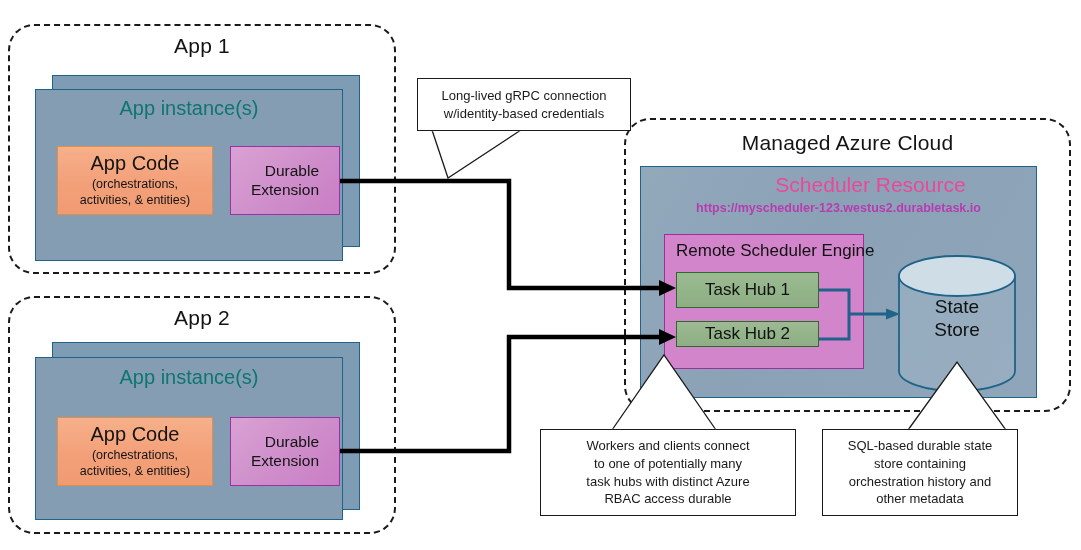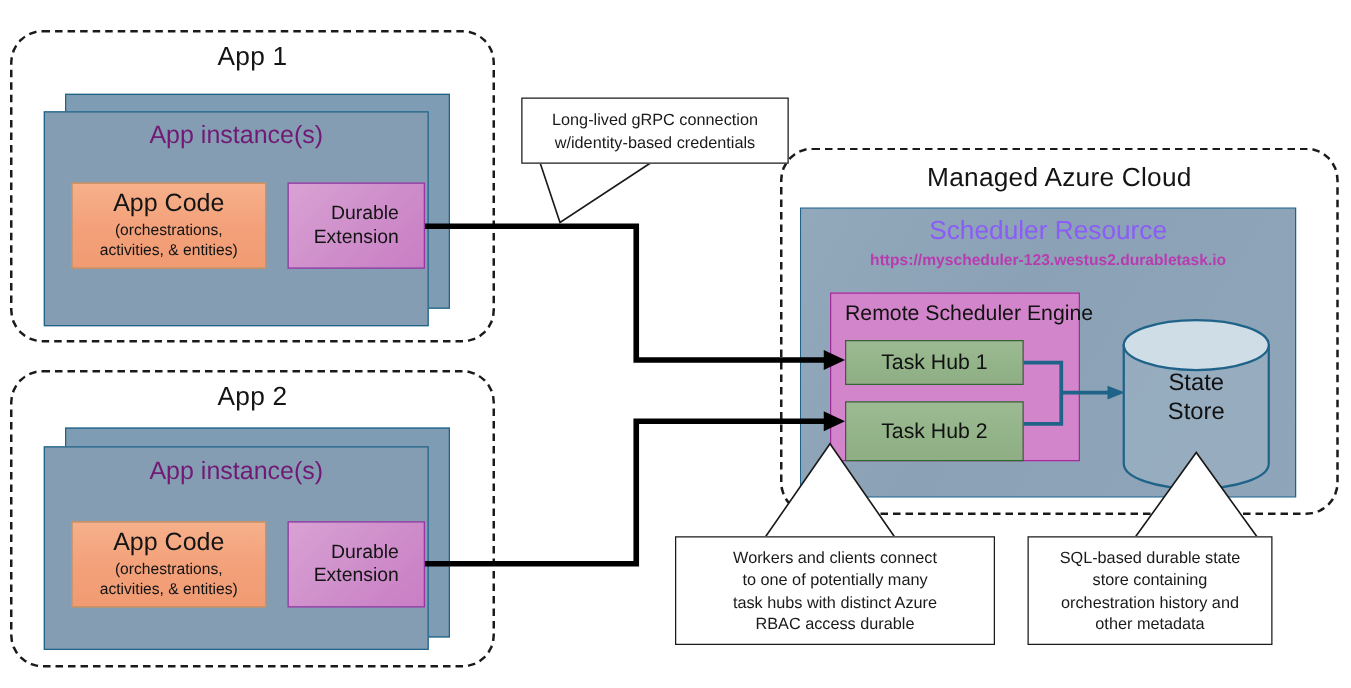--- a/index.html
+++ b/index.html
@@ -48,21 +48,21 @@
     position: absolute;
     background: #849db2;
     border: 1.6px solid #1f6389;
     box-sizing: border-box;
   }
   .inst-title {
     position: absolute;
     width: 100%;
     text-align: center;
     font-size: 20px;
-    color: #701a75;
+    color: #0f766e;
   }
 
   .appcode {
     position: absolute;
     box-sizing: border-box;
     border: 1.6px solid #e08e4e;
     background: linear-gradient(180deg, #f6b08a 0%, #f3a079 55%, #f09b72 100%);
     display: flex;
     flex-direction: column;
     align-items: center;
@@ -89,21 +89,21 @@
 
   
   .sched {
     position: absolute;
     box-sizing: border-box;
     background: linear-gradient(120deg, #92a8bb 0%, #8ba2b6 40%, #8fa6ba 100%);
     border: 1.6px solid #1f6389;
   }
   .sched-title {
     position: absolute; width: 100%; text-align: center;
-    font-size: 21px; color: #8b5cf6;
+    font-size: 21px; color: #ec4899; padding-left: 32px;
   }
   .sched-url {
     position: absolute; width: 100%; text-align: center;
     font-size: 12.5px; font-weight: bold; color: #b83bb0;
   }
   .engine {
     position: absolute;
     box-sizing: border-box;
     background: #d285cb;
     border: 1.6px solid #a32c9d;
@@ -199,21 +199,21 @@
   <div class="sched layer2" style="left:640px; top:166px; width:397px; height:232px;"></div>
   <div class="sched-title layer3" style="left:640px; top:173px; width:397px;">Scheduler Resource</div>
   <div class="sched-url layer3" style="left:640px; top:201px; width:397px;">https://myscheduler-123.westus2.durabletask.io</div>
 
   <div class="engine layer3" style="left:664px; top:234px; width:200px; height:135px;"></div>
   <div class="engine-label layer4" style="left:676px; top:241px;">Remote Scheduler Engine</div>
 
   <div class="hub layer4" style="left:676px; top:272px; width:143px; height:36px;">
     <span>Task Hub 1</span>
   </div>
-  <div class="hub layer4" style="left:676px; top:321px; width:143px; height:48px;">
+  <div class="hub layer4" style="left:676px; top:321px; width:143px; height:26px;">
     <span>Task Hub 2</span>
   </div>
 
   <svg class="overlay layer3" viewBox="0 0 1081 550">
 
     <path d="M 819 290 L 849 290 L 849 339 L 819 339" fill="none" stroke="#1f6389" stroke-width="3"></path>
     <path d="M 849 314 L 891 314" fill="none" stroke="#1f6389" stroke-width="3"></path>
     <path d="M 900 314 L 886 308.5 L 886 319.5 Z" fill="#1f6389"></path>
 
     <g>

